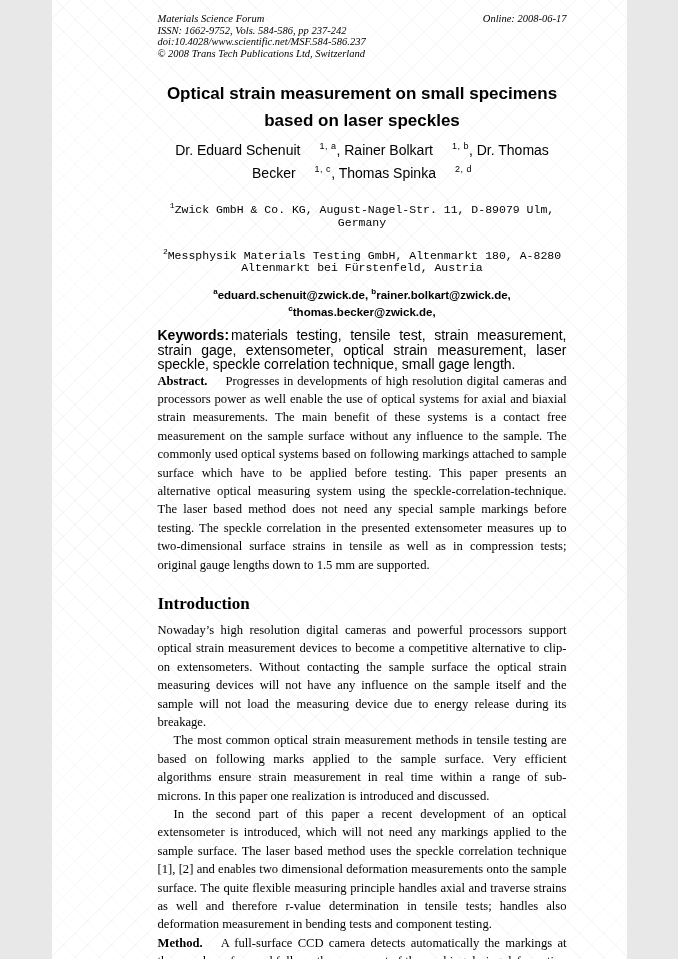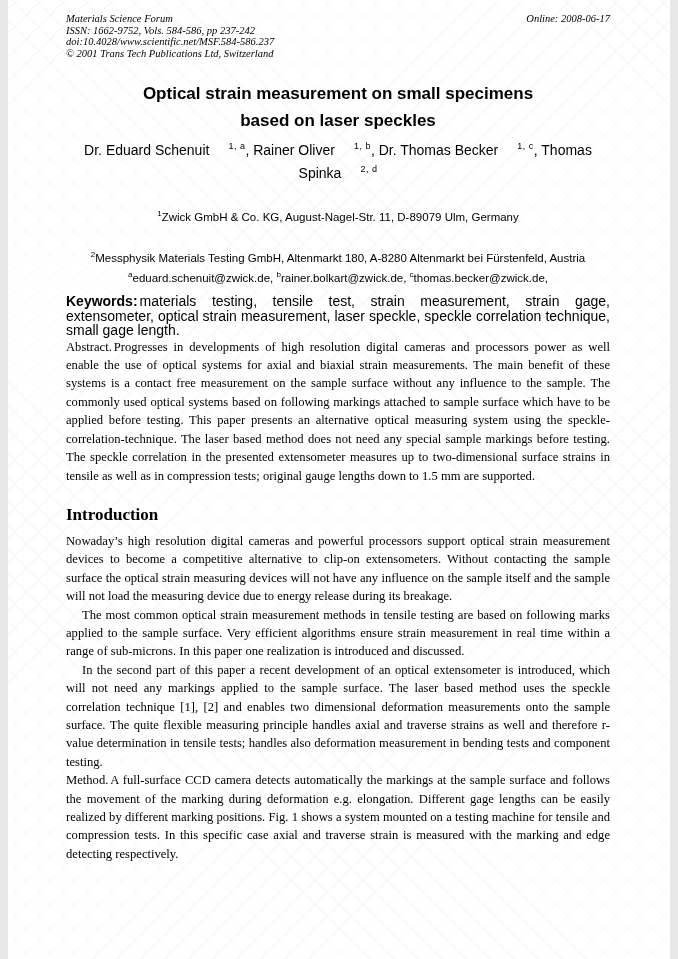--- a/index.html
+++ b/index.html
@@ -1,86 +1,87 @@
 <!DOCTYPE html>
 <html><head>
 <meta charset="utf-8">
 <style>
   html, body { margin: 0; padding: 0; background: #e8e8e8; }
   .page {
-    width: 662px; height: 959px;
+    width: 575px; height: 959px;
     margin: 0 auto;
     background: #ffffff;
     background-image:
       repeating-linear-gradient(45deg, rgba(190,190,198,0.10) 0 1px, transparent 1px 17px),
       repeating-linear-gradient(-45deg, rgba(190,190,198,0.10) 0 1px, transparent 1px 17px);
     color: #000;
     font-family: "Liberation Serif", serif;
     overflow: hidden;
     box-sizing: border-box;
+    padding-left: 48px;
   }
   .content { padding: 13px 60px 0 58px; }
 
   
   .header { display: flex; justify-content: space-between; align-items: flex-start;
     font-style: italic; font-size: 10.5px; line-height: 11.6px; }
   .header-left div, .header-right { white-space: nowrap; }
 
   
   .paper-title { margin-top: 21px; text-align: center;
     font-family: "Liberation Sans", sans-serif; font-weight: bold;
     font-size: 17px; line-height: 27px; }
   .authors { margin: 3px auto 0; max-width: 516px; text-align: center;
     font-family: "Liberation Sans", sans-serif; font-size: 14px; line-height: 19px; }
   .authors sup { font-size: 9px; margin-left: 19px; letter-spacing: 0.5px; }
 
-  .affiliation { margin-top: 24px; text-align: center;
-    font-family: Liberation Sans, sans-serif; font-size: 11.5px; line-height: 13px; }
+  .affiliation { margin-top: 16px; text-align: center;
+    font-family: Liberation Mono, monospace; font-size: 11.5px; line-height: 13px; }
   .affiliation sup, .emails sup { font-size: 8px; }
-  .emails { margin-top: 4px; text-align: center;
-    font-family: "Liberation Sans", sans-serif; font-size: 11.5px; line-height: 13px; }
+  .emails { margin-top: 11px; text-align: center;
+    font-family: "Liberation Sans", sans-serif; font-size: 11.5px; line-height: 13px; font-weight: bold; }
   .emails .eline { display: block; }
 
   
   .keywords { margin-top: 9px; text-align: justify;
     font-family: "Liberation Sans", sans-serif; font-size: 14px; line-height: 14.5px; }
   .keywords b { margin-right: 2px; }
 
   
   .abstract { margin-top: 40px; }
   p.body { margin: 0; font-size: 12.6px; line-height: 18.4px; text-align: justify; }
   p.indent { text-indent: 16px; }
-  .run-in { font-weight: normal; margin-right: 2px; }
+  .run-in { font-weight: bold; margin-right: 18px; }
   .section-heading { margin: 21px 0 7px 0; font-size: 17px; font-weight: bold; }
   .section-heading.first { margin-top: 20px; }
 </style>
 </head>
 <body>
 
 <div class="page">
   <div class="content">
 
     <div class="header">
       <div class="header-left">
         <div>Materials Science Forum</div>
         <div>ISSN: 1662-9752, Vols. 584-586, pp 237-242</div>
         <div>doi:10.4028/www.scientific.net/MSF.584-586.237</div>
-        <div>© 2001 Trans Tech Publications Ltd, Switzerland</div>
+        <div>© 2008 Trans Tech Publications Ltd, Switzerland</div>
       </div>
       <div class="header-right">Online: 2008-06-17</div>
     </div>
 
     <div class="paper-title">
       <div>Optical strain measurement on small specimens</div>
       <div>based on laser speckles</div>
     </div>
 
     <div class="authors">
       <span><span>Dr. Eduard Schenuit</span><sup>1, a</sup><span>, </span></span>
-      <span><span>Rainer Oliver</span><sup>1, b</sup><span>, </span></span>
+      <span><span>Rainer Bolkart</span><sup>1, b</sup><span>, </span></span>
       <span><span>Dr. Thomas Becker</span><sup>1, c</sup><span>, </span></span>
       <span><span>Thomas Spinka</span><sup>2, d</sup><span></span></span>
     </div>
 
     <div class="affiliation"><sup>1</sup><span>Zwick GmbH &amp; Co. KG, August-Nagel-Str. 11, D-89079 Ulm, Germany</span></div>
     <div class="affiliation"><sup>2</sup><span>Messphysik Materials Testing GmbH, Altenmarkt 180, A-8280 Altenmarkt bei Fürstenfeld, Austria</span></div>
 
     <div class="emails">
       <span class="eline">
         <span><sup>a</sup><span>eduard.schenuit@zwick.de, </span></span><span><sup>b</sup><span>rainer.bolkart@zwick.de, </span></span><span><sup>c</sup><span>thomas.becker@zwick.de,</span></span>

